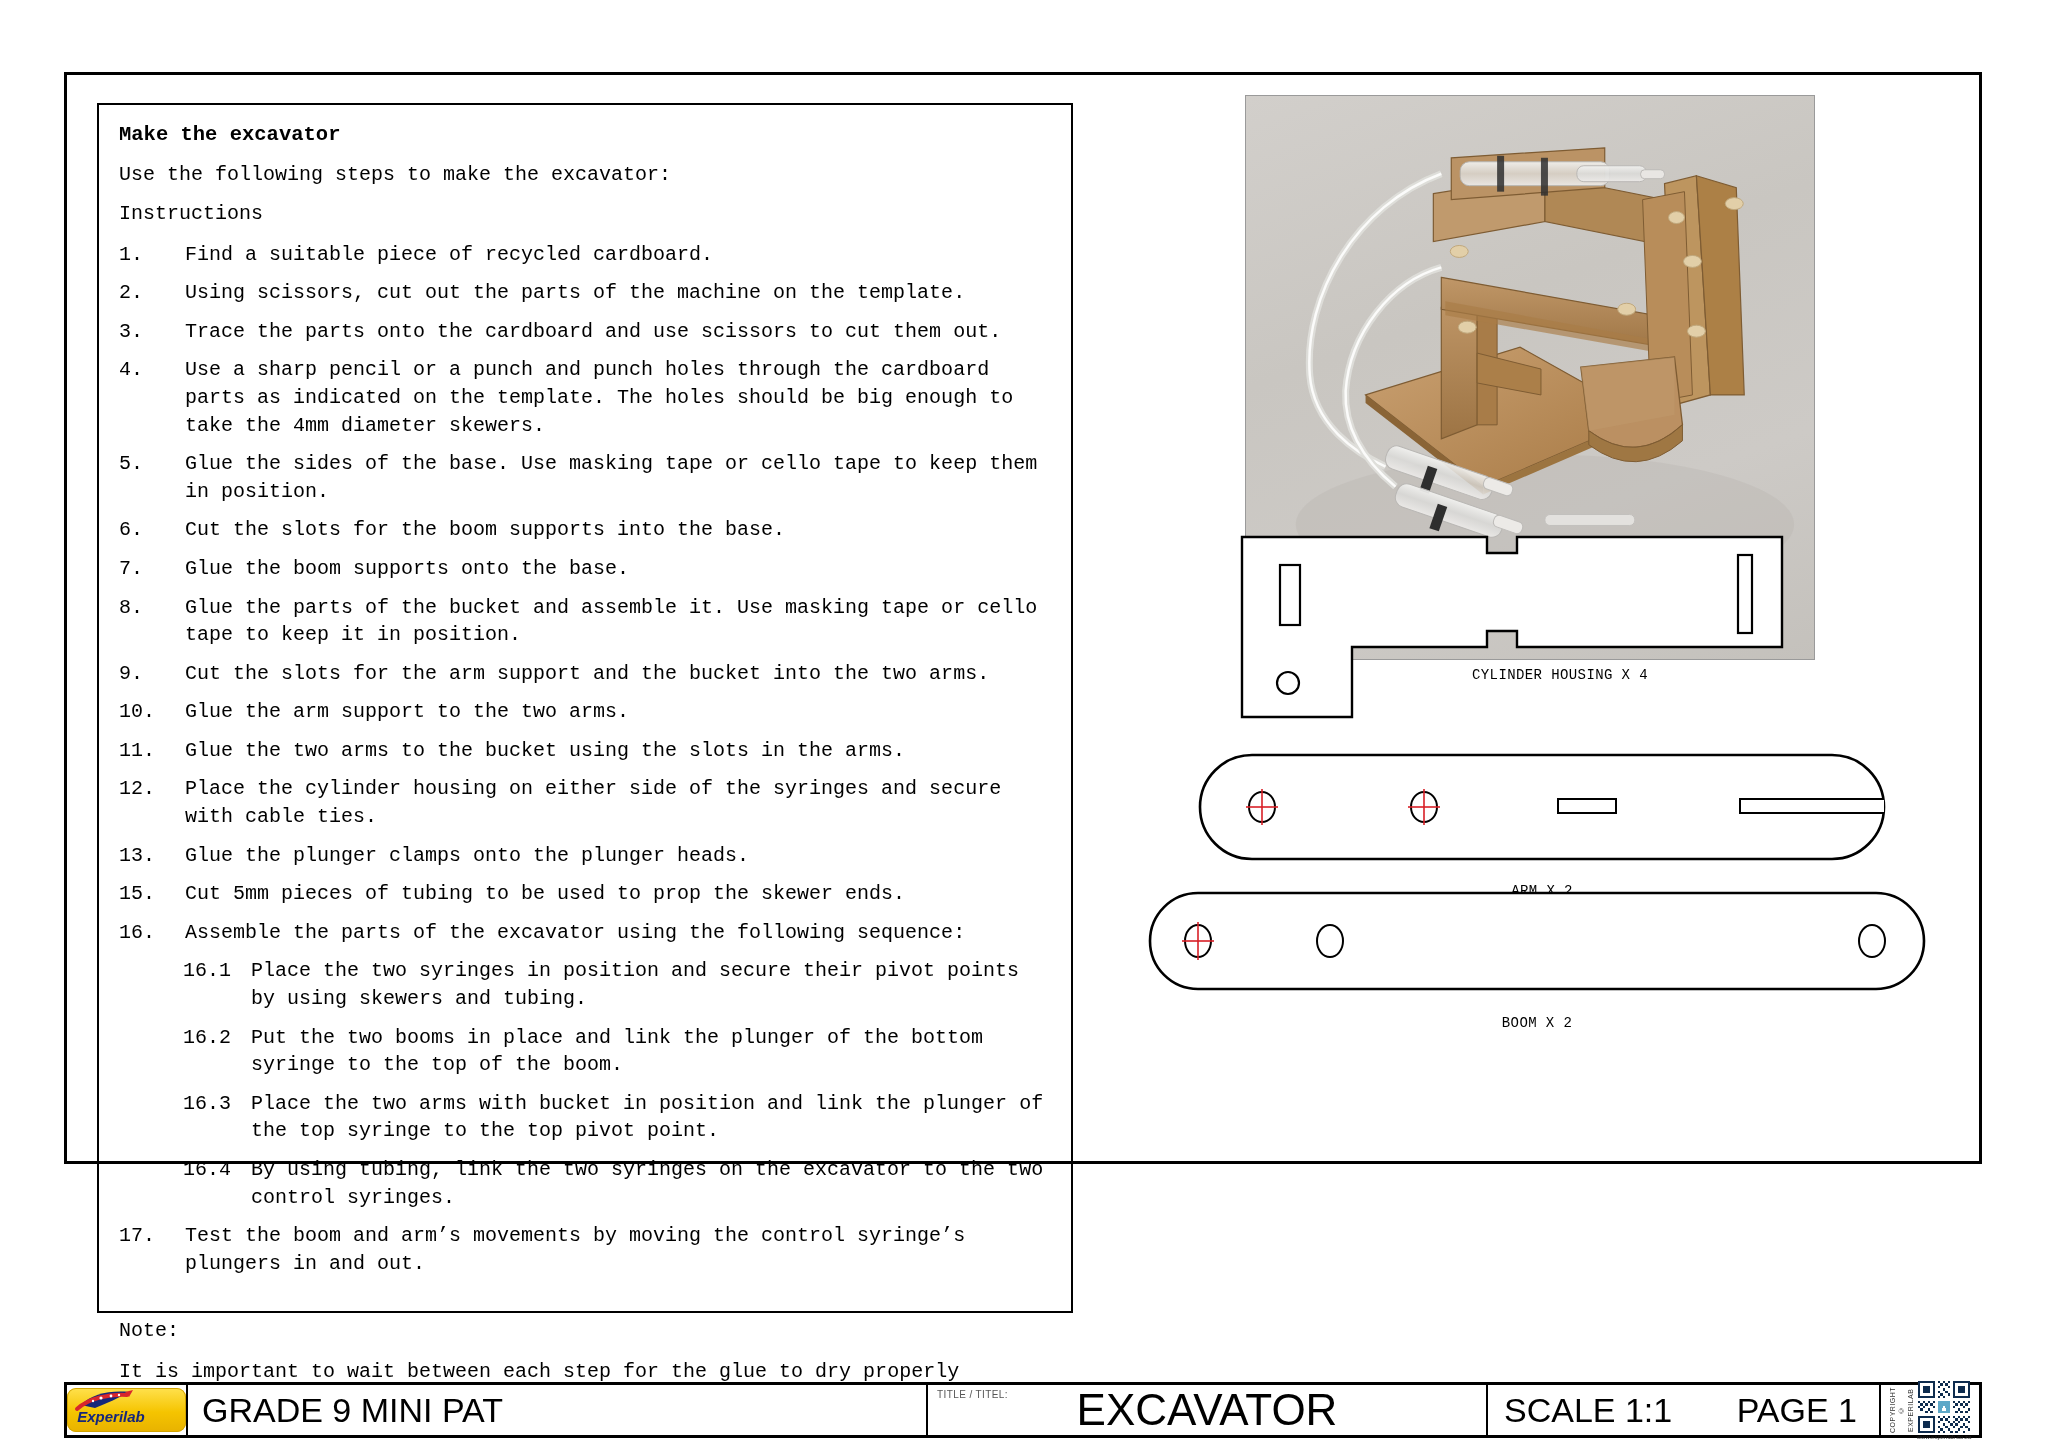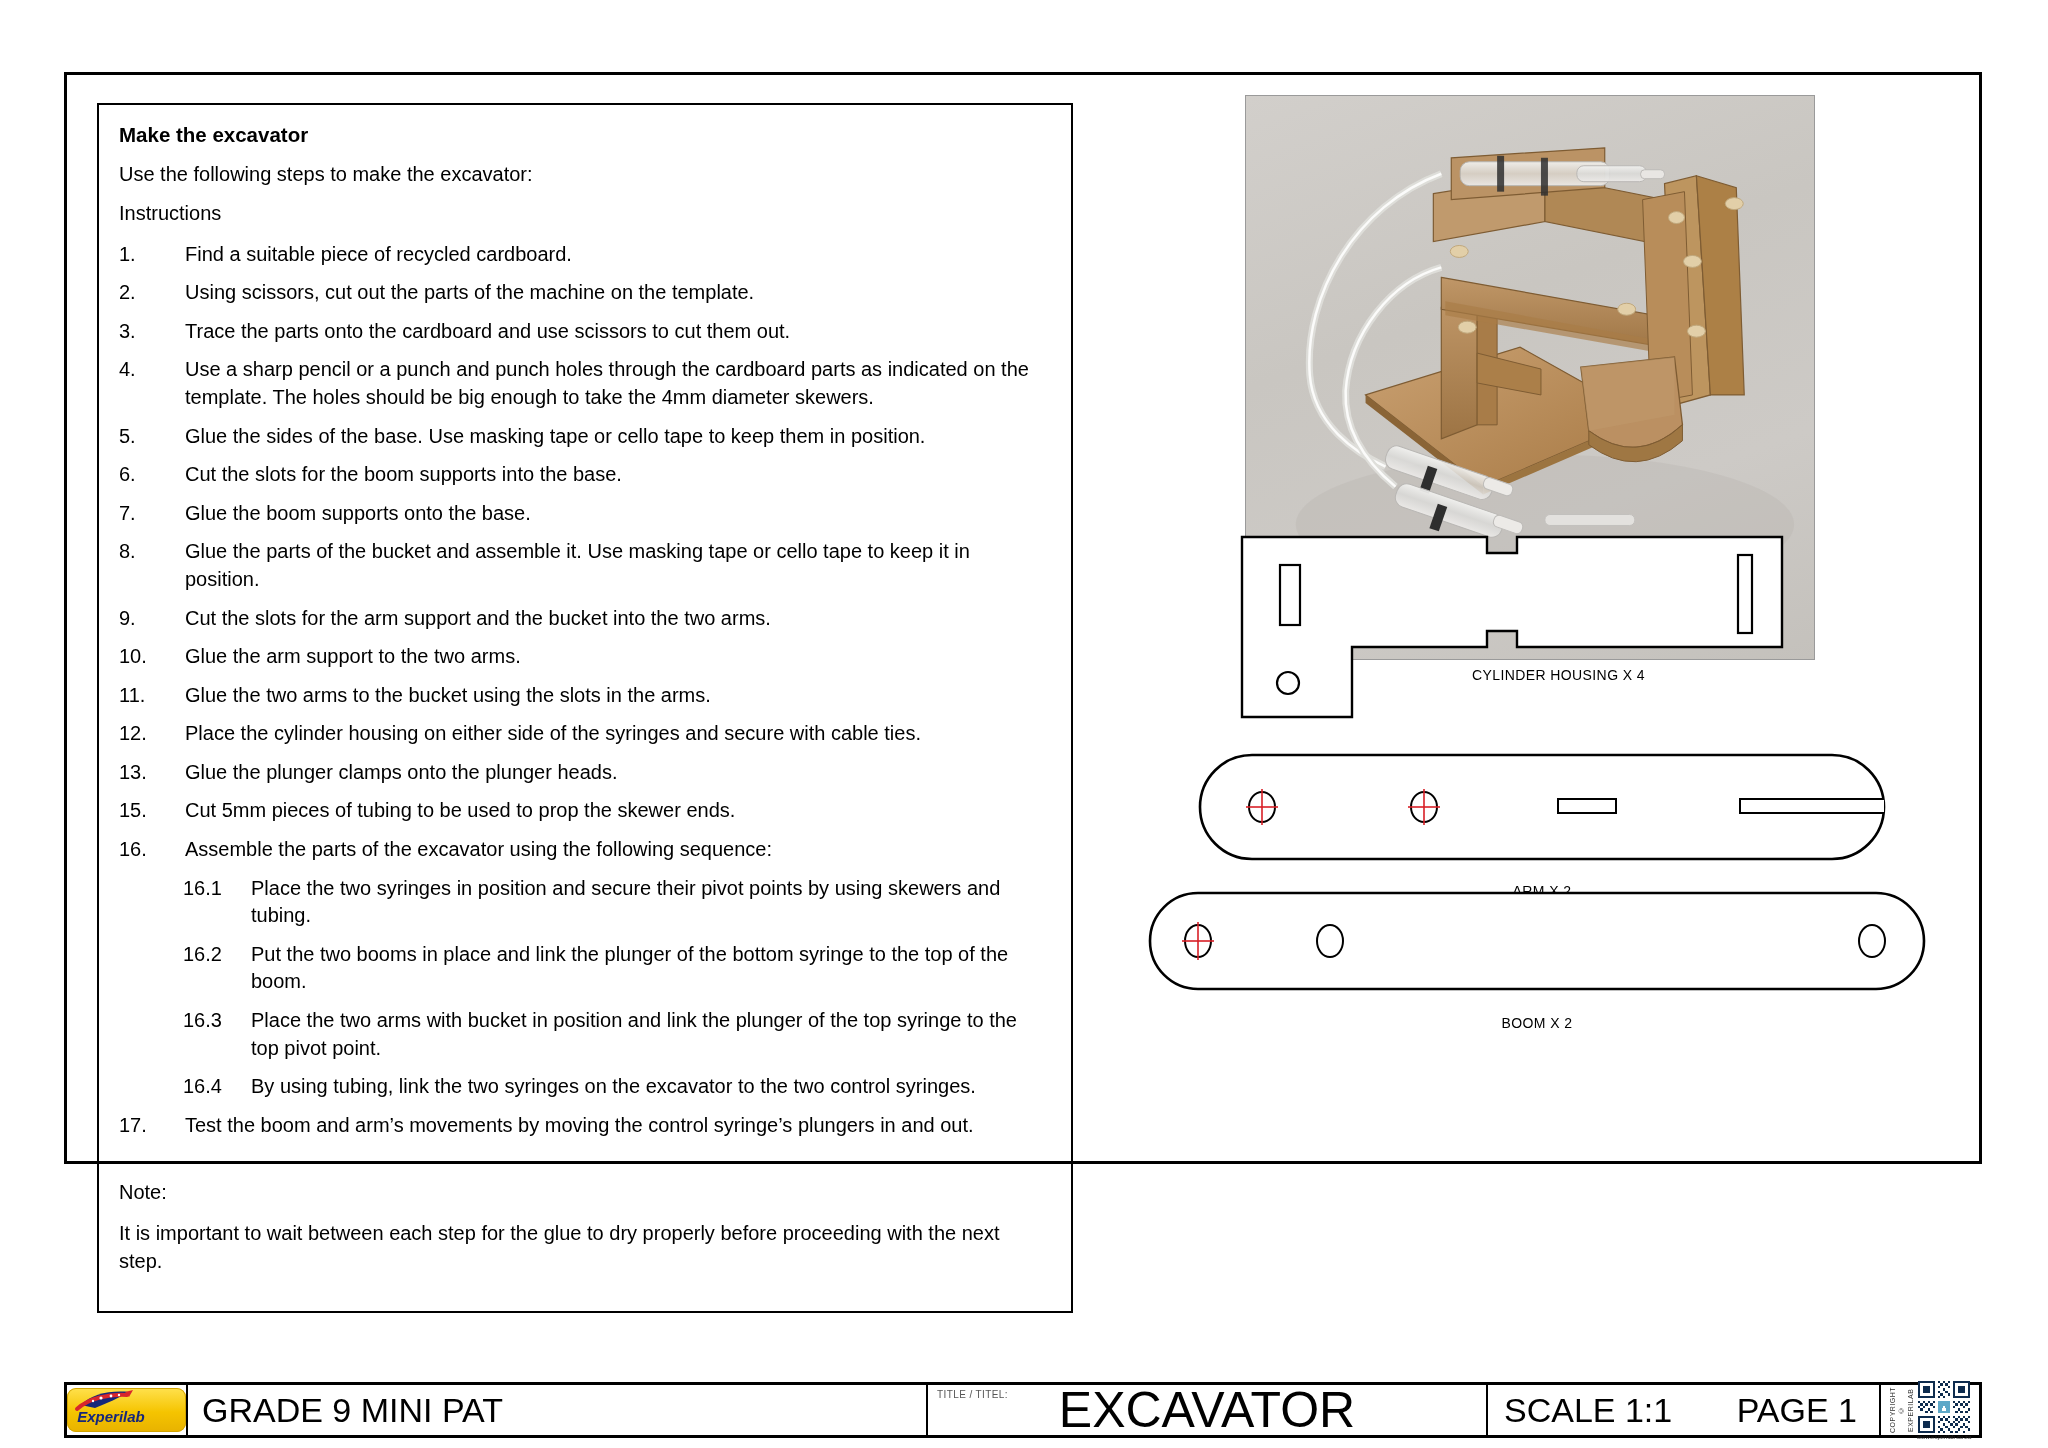--- a/index.html
+++ b/index.html
@@ -17,20 +17,21 @@
 
   
   #drawing-frame {
     position: absolute;
     left: 64px;
     top: 72px;
     width: 1918px;
     height: 1092px;
     border: 3px solid #000;
     box-sizing: border-box;
+    font-family: Liberation Mono, monospace;
   }
 
   
   #instructions-panel {
     position: absolute;
     left: 30px;
     top: 28px;
     width: 976px;
     height: 1210px;
     border: 2px solid #000;
@@ -181,21 +182,21 @@
   #tb-project-cell {
     flex: 0 0 740px;
     padding-left: 14px;
   }
   #tb-project-cell .big-text { font-size: 34px; }
 
   #tb-title-cell {
     flex: 0 0 560px;
     justify-content: center;
   }
-  #tb-title-cell .big-text { font-size: 50px; }
+  #tb-title-cell .big-text { font-size: 44px; }
   #title-caption {
     position: absolute;
     left: 9px;
     top: 4px;
     font-size: 10px;
     color: #555;
     letter-spacing: 0.4px;
   }
 
   #tb-scale-cell {

